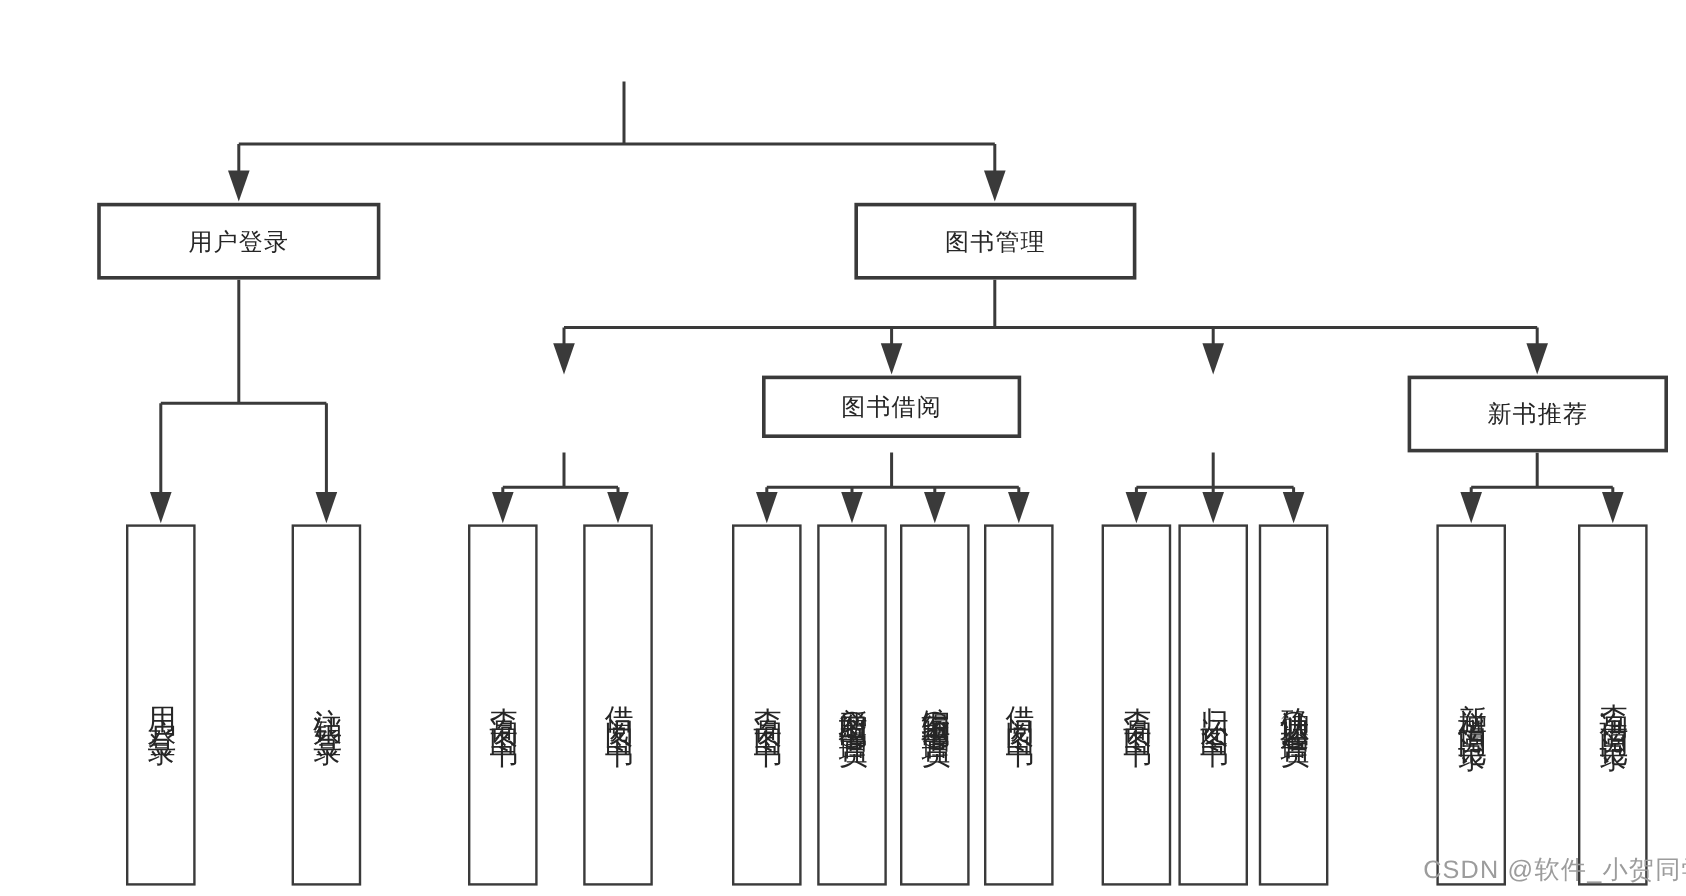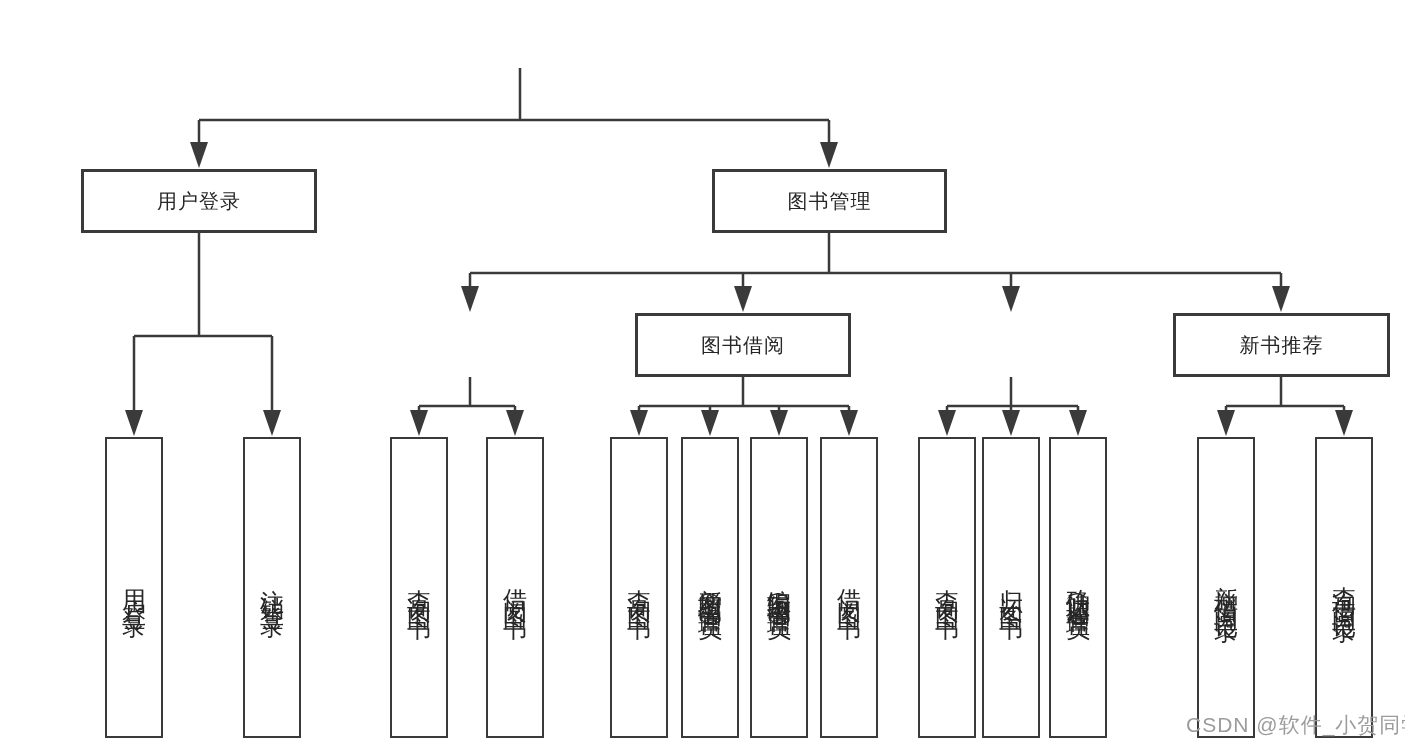--- a/index.html
+++ b/index.html
@@ -89,21 +89,21 @@
   </svg>
 
 
   <div class="box h" style="left:81px;top:169px;width:236px;height:64px;">
     <span>用户登录</span>
   </div>
   <div class="box h" style="left:712px;top:169px;width:235px;height:64px;">
     <span>图书管理</span>
   </div>
 
-  <div class="box h" style="left:635px;top:313px;width:216px;height:64px;">
+  <div class="box h" style="left:635px;top:313px;width:216px;height:52px;">
     <span>图书借阅</span>
   </div>
   <div class="box h" style="left:1173px;top:313px;width:217px;height:64px;">
     <span>新书推荐</span>
   </div>
 
   <div class="box v ls9" style="left:105px;top:437px;width:58px;height:301px;">
     <span>用户登录</span>
   </div>
   <div class="box v ls9" style="left:243px;top:437px;width:58px;height:301px;">

